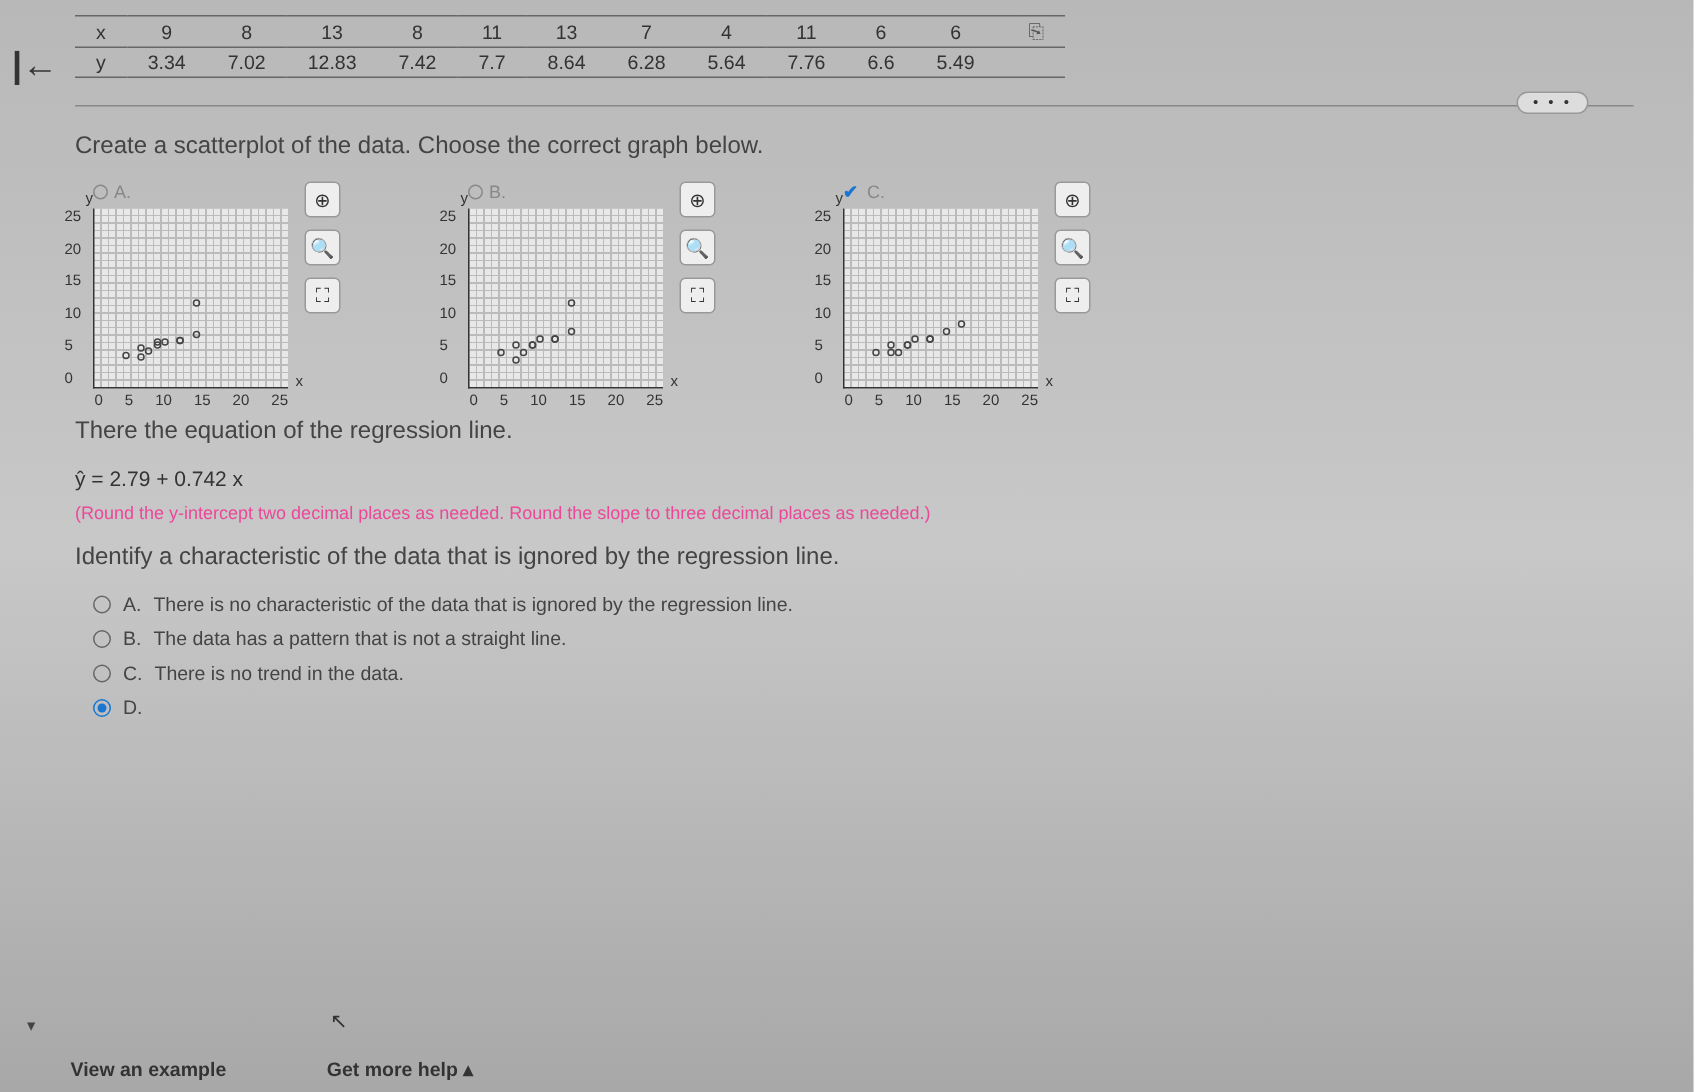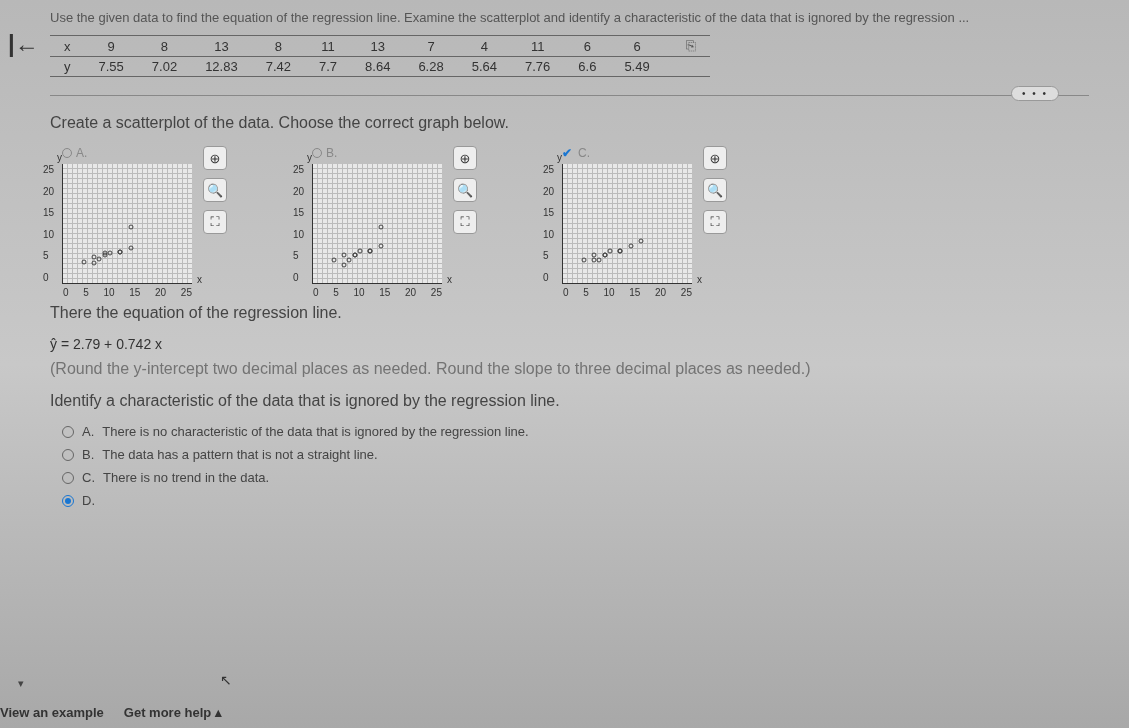--- a/index.html
+++ b/index.html
@@ -168,22 +168,22 @@
       border-radius: 50%;
       background: transparent;
       transform: translate(-50%, 50%);
     }
     .equation {
       font-size: 14px;
       color: #333;
       margin: 8px 0;
     }
     .hint {
-      font-size: 16px;
-      color: #737373;
+      font-size: 12px;
+      color: #ec4899;
       margin-bottom: 12px;
     }
     .mc-options { margin: 10px 0 10px 12px; }
     .mc-option {
       display: flex;
       align-items: center;
       gap: 8px;
       margin: 8px 0;
       font-size: 13px;
       color: #444;
@@ -213,20 +213,21 @@
       left: 0;
       display: flex;
       gap: 20px;
       font-size: 13px;
       padding-left: 0;
     }
     .footer-link {
       color: #333;
       font-weight: bold;
       cursor: pointer;
+      margin-left: 47px;
     }
     .dropdown-arrow {
       position: absolute;
       left: 18px;
       bottom: 38px;
       color: #444;
       font-size: 11px;
     }
     .cursor-icon {
       position: absolute;
@@ -235,42 +236,41 @@
       font-size: 14px;
       color: #333;
     }
   </style>
 </head>
 <body>
 
 <div class="back-arrow">|←</div>
 
 <div class="main-content">
-  <div class="instruction">Use the given data to find the equation of the regression line. Examine the scatterplot and identify a characteristic of the data that is ignored by the regression ...</div>
 
   <table class="data-table">
     <tbody>
         <tr>
       <td>x</td>
       <td>9</td>
       <td>8</td>
       <td>13</td>
       <td>8</td>
       <td>11</td>
       <td>13</td>
       <td>7</td>
       <td>4</td>
       <td>11</td>
       <td>6</td>
       <td>6</td>
       <td><span class="copy-icon">⎘</span></td>
     </tr>
     <tr>
       <td>y</td>
-      <td>7.55</td>
+      <td>3.34</td>
       <td>7.02</td>
       <td>12.83</td>
       <td>7.42</td>
       <td>7.7</td>
       <td>8.64</td>
       <td>6.28</td>
       <td>5.64</td>
       <td>7.76</td>
       <td>6.6</td>
       <td>5.49</td>

